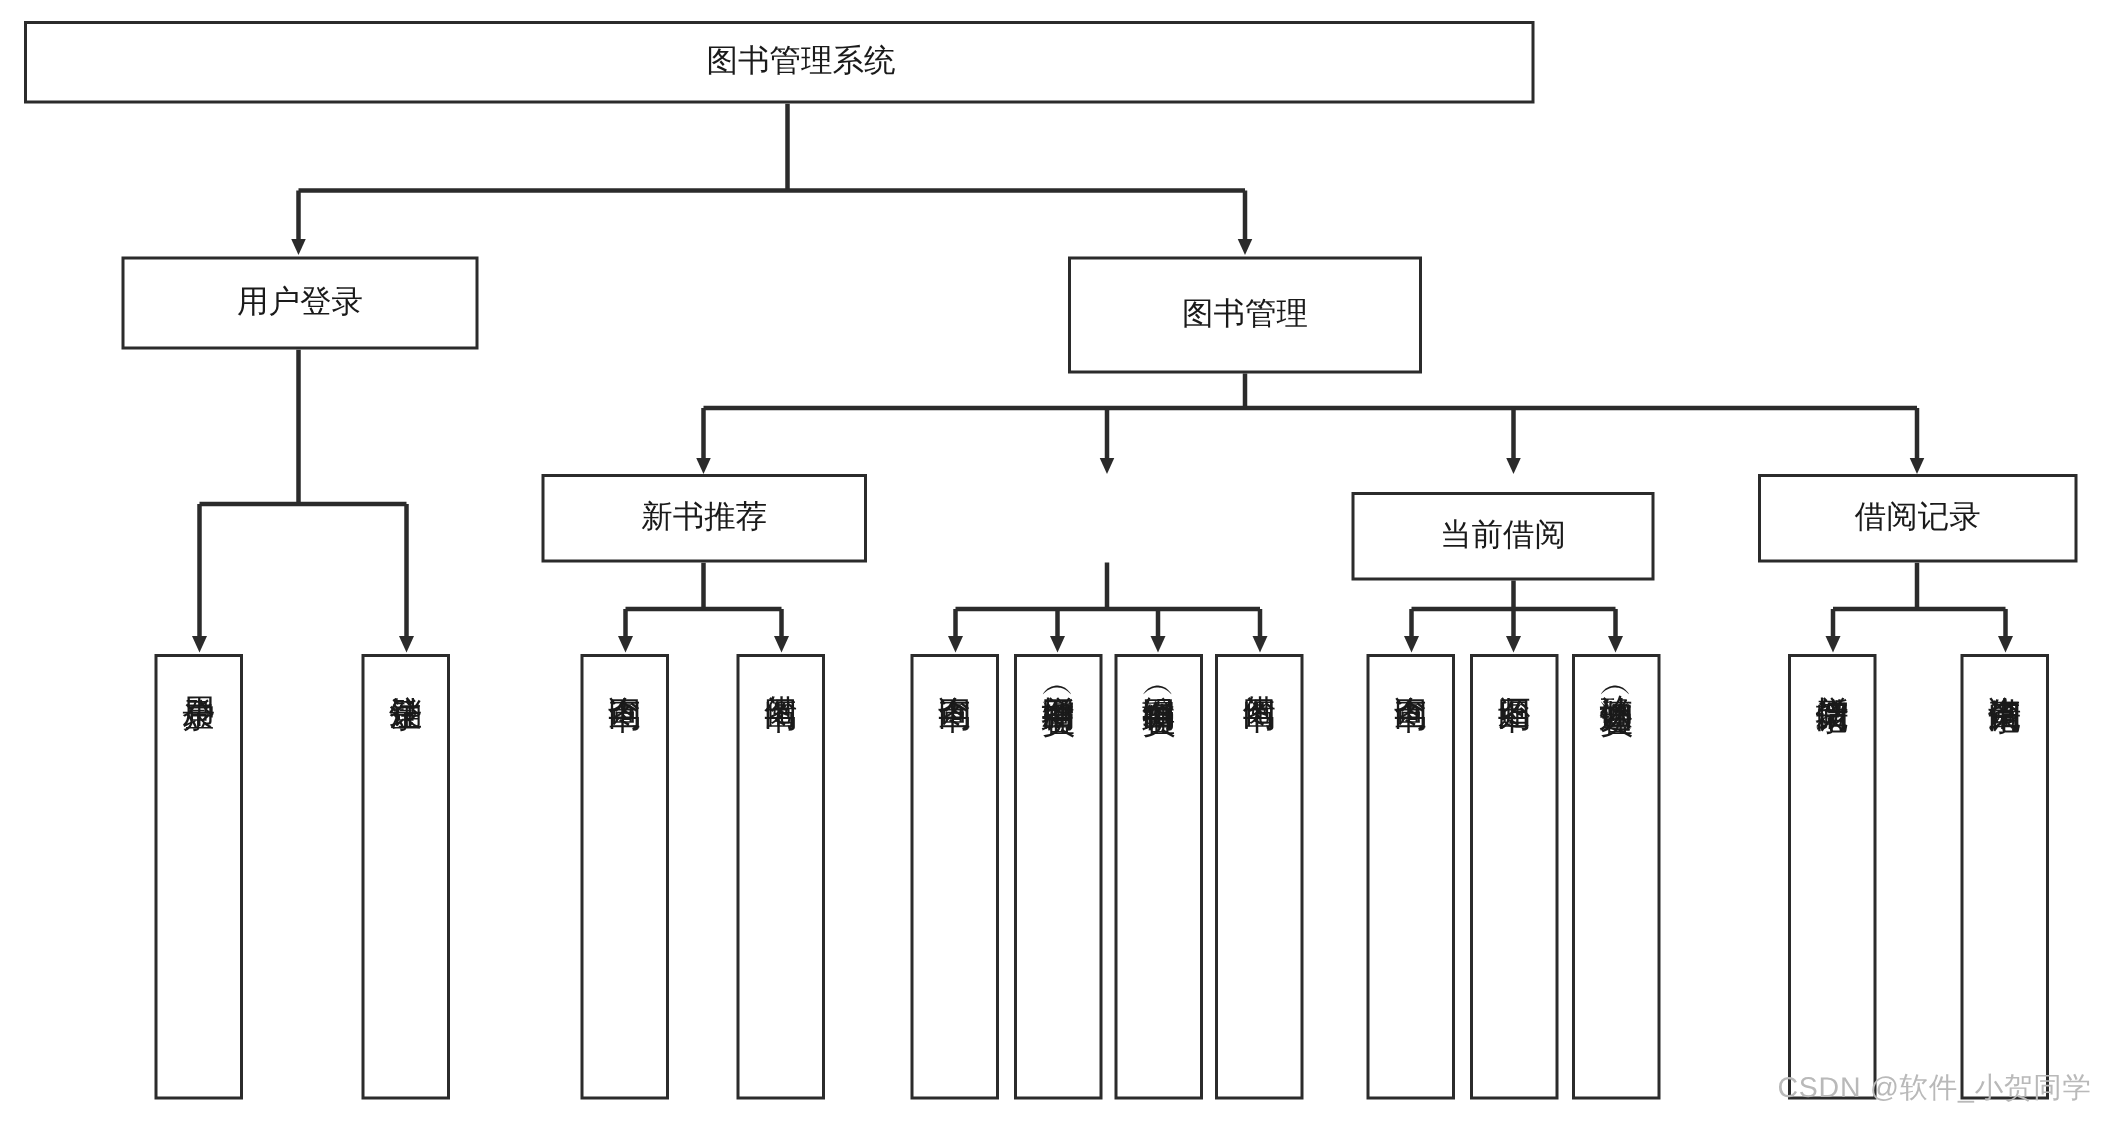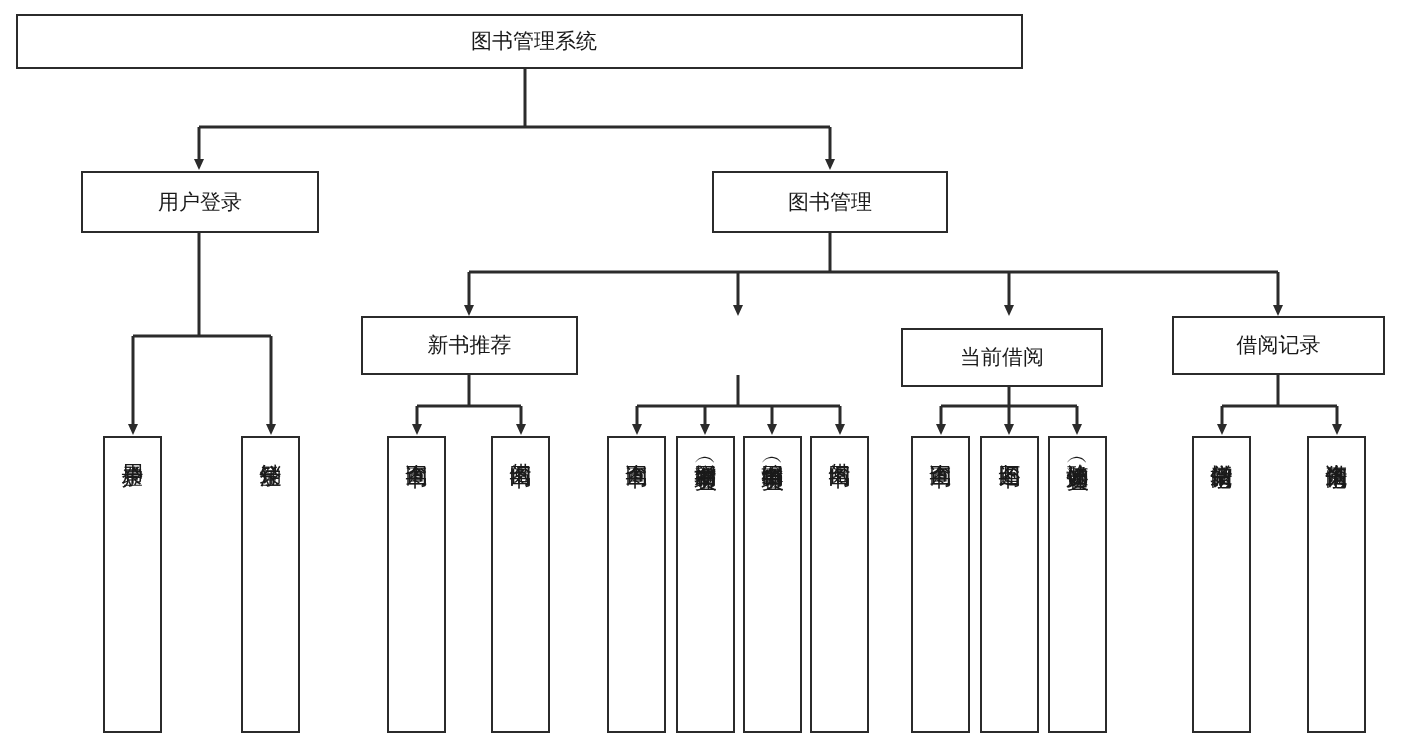--- a/index.html
+++ b/index.html
@@ -123,21 +123,21 @@
     </g>
   </svg>
 
   <div class="node root" style="left:16px; top:14px; width:1007px; height:55px;padding-left:29px;">
     <span>图书管理系统</span>
   </div>
 
   <div class="node h" style="left:81px; top:171px; width:238px; height:62px;">
     <span>用户登录</span>
   </div>
-  <div class="node h" style="left:712px; top:171px; width:236px; height:62px;">
+  <div class="node h" style="left:712px; top:171px; width:236px; height:78px;">
     <span>图书管理</span>
   </div>
 
   <div class="node h" style="left:361px; top:316px; width:217px; height:59px;text-align:center;">
     <span>新书推荐</span>
   </div>
   <div class="node h" style="left:901px; top:328px; width:202px; height:59px;">
     <span>当前借阅</span>
   </div>
   <div class="node h" style="left:1172px; top:316px; width:213px; height:59px;text-align:center;">
@@ -181,14 +181,15 @@
     <span>确认归还（管理员）</span>
   </div>
 
   <div class="node v" style="left:1192px; top:436px; width:59px; height:297px;">
     <span>新增借阅记录</span>
   </div>
   <div class="node v" style="left:1307px; top:436px; width:59px; height:297px;">
     <span>查询借阅记录</span>
   </div>
 
+  <div class="watermark">CSDN @软件_小贺同学</div>
 
 </div>
 
 </body></html>

